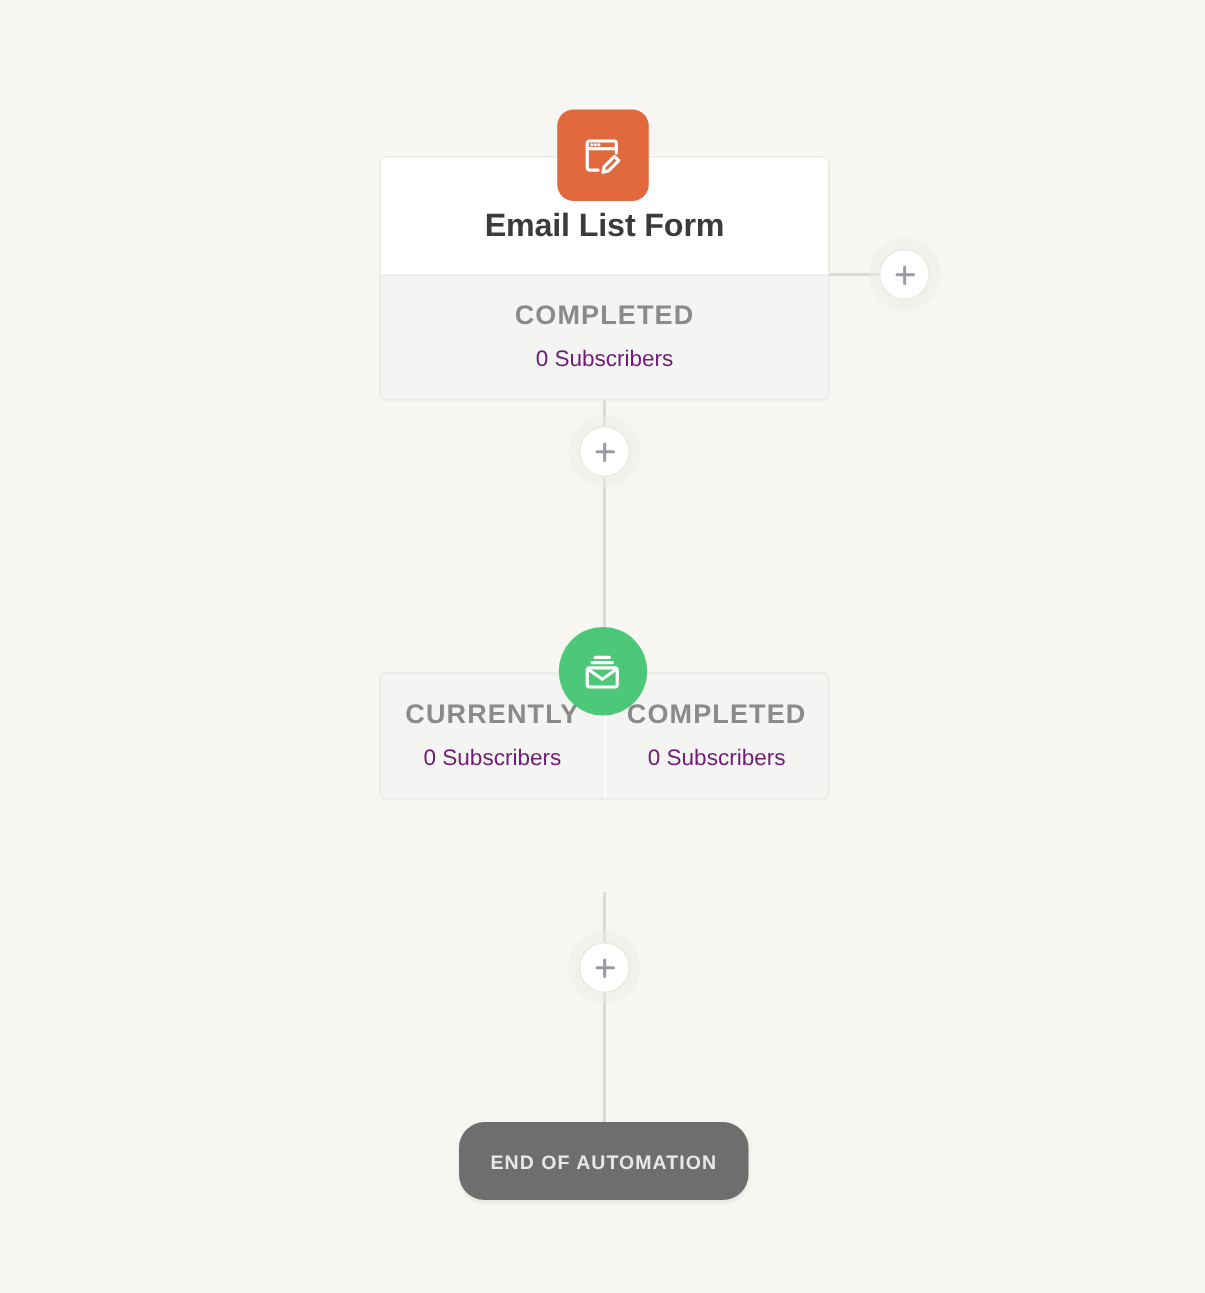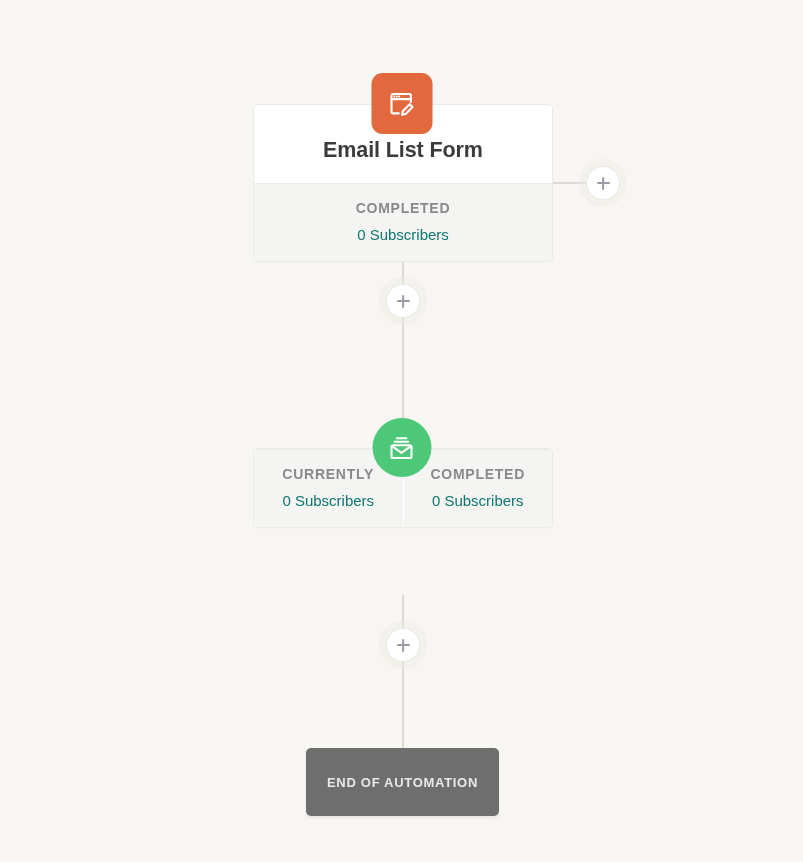--- a/index.html
+++ b/index.html
@@ -107,30 +107,30 @@
   }
   .stat {
     flex: 1 1 0;
     padding: 16px 6px 18px;
     text-align: center;
   }
   .stat + .stat {
     border-left: 1px solid #ffffff;
   }
   .stat-label {
-    font-size: 14px;
+    font-size: 18px;
     font-weight: bold;
     letter-spacing: 0.75px;
     color: #8a8a8a;
     text-transform: uppercase;
     margin-bottom: 10px;
   }
   .stat-value {
     font-size: 15px;
-    color: #0f766e;
+    color: #701a75;
   }
 
   
   .node-icon {
     position: absolute;
     left: 50%;
     transform: translateX(-50%);
     display: flex;
     align-items: center;
     justify-content: center;
@@ -148,23 +148,23 @@
     border-radius: 50%;
     background: #4dc878;
   }
   .node-icon svg { display: block; }
 
   
   .end-block {
     position: absolute;
     left: 306px;
     width: 193px;
-    height: 68px;
+    height: 52px;
     background: #6e6e6e;
-    border-radius: 5px;
+    border-radius: 17px;
     display: flex;
     align-items: center;
     justify-content: center;
     z-index: 5;
     box-shadow: 0 2px 3px rgba(0,0,0,0.07);
     cursor: pointer;
   }
   .end-label {
     color: #e8e8e8;
     font-size: 13px;

